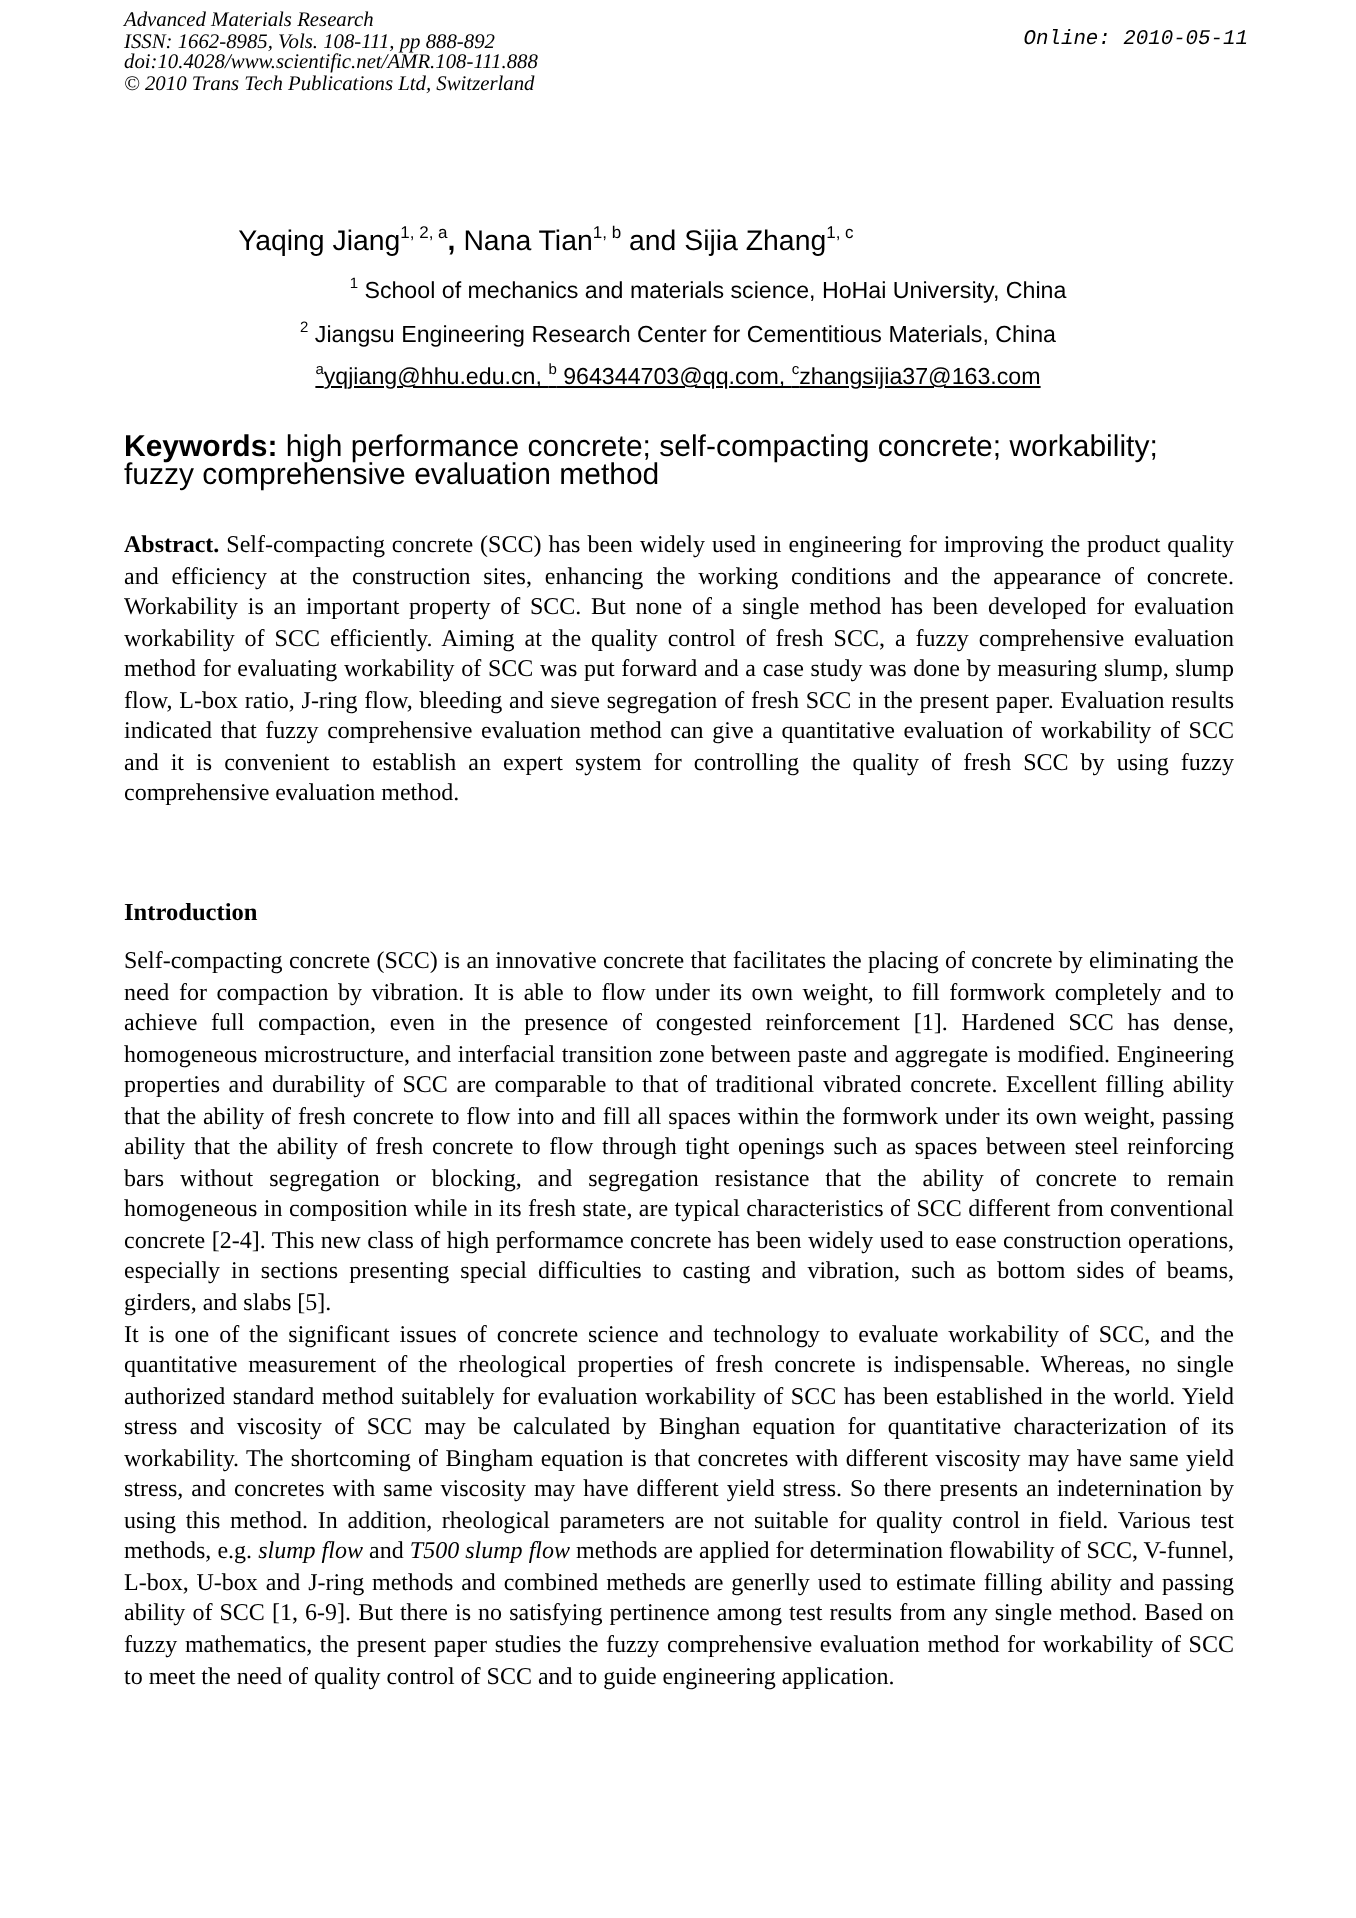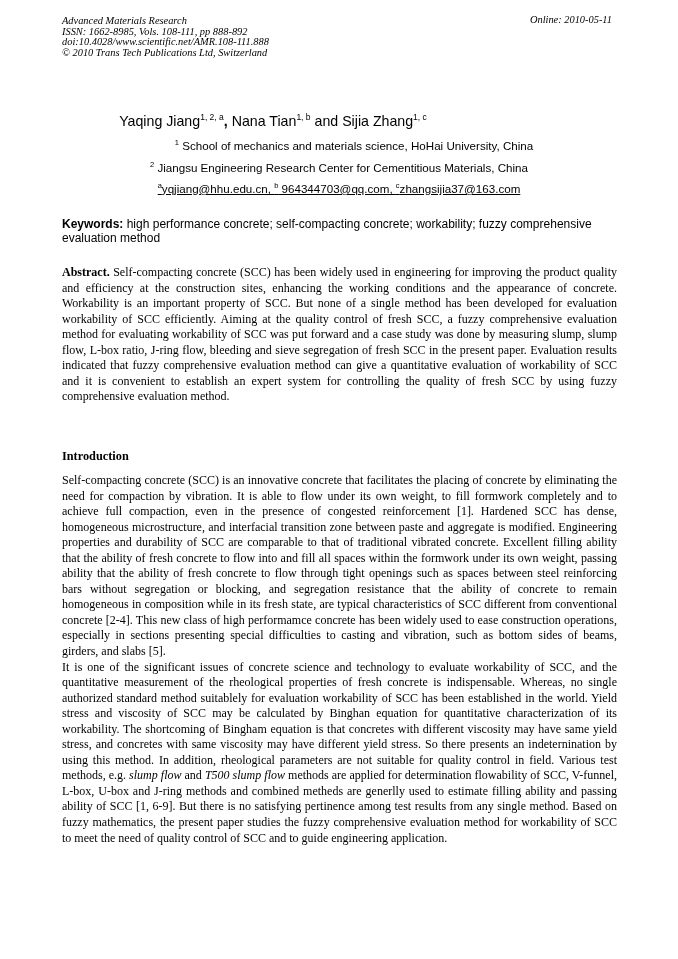--- a/index.html
+++ b/index.html
@@ -1,29 +1,29 @@
 <!DOCTYPE html>
 <html><head>
   <meta charset="utf-8">
   <style>
     html, body { margin: 0; padding: 0; background: #ffffff; }
     body { width: 678px; height: 959px; position: relative; overflow: hidden; color: #000; }
     .page { position: absolute; left: 0; top: 0; width: 678px; height: 959px; }
     .hdr { position: absolute; font-family: "Liberation Serif", serif; font-style: italic; font-size: 10.4px; line-height: 10.6px; }
-    .hdr-left { left: 62px; top: 16px; }
-    .hdr-right { right: 66px; top: 15px; }
+    .hdr-left { left: 62px; top: 6px; }
+    .hdr-right { right: 54px; top: 15px; font-family: Liberation Mono, monospace; }
     .title { position: absolute; left: 0; width: 678px; top: 81px; text-align: center; font-family: "Liberation Sans", sans-serif; font-weight: bold; font-size: 14.6px; }
     .authors { position: absolute; left: 0; width: 546px; top: 113px; text-align: center; font-family: "Liberation Sans", sans-serif; font-size: 14.2px; }
     .authors sup { font-size: 8.5px; vertical-align: 6px; line-height: 0; }
     .affil { position: absolute; left: 0; width: 678px; text-align: center; font-family: "Liberation Sans", sans-serif; font-size: 11.6px; }
     .affil sup { font-size: 7.5px; vertical-align: 5px; line-height: 0; }
     .affil1 { top: 139px; margin-left: 15px; }
     .affil2 { top: 161px; }
     .emails { top: 182px; text-decoration: underline; }
-    .keywords { position: absolute; left: 62px; width: 555px; top: 217px; font-family: "Liberation Sans", sans-serif; font-size: 12px; line-height: 14px; }
+    .keywords { position: absolute; left: 62px; width: 555px; top: 217px; font-family: "Liberation Sans", sans-serif; font-size: 15px; line-height: 14px; }
     .keywords b { font-weight: bold; }
     .body-text { position: absolute; left: 62px; width: 555px; font-family: "Liberation Serif", serif; font-size: 12px; line-height: 15.55px; text-align: justify; }
     .abstract { top: 265px; }
     .abstract b { font-weight: bold; }
     .section-head { position: absolute; left: 62px; top: 449px; font-family: "Liberation Serif", serif; font-weight: bold; font-size: 12.3px; }
     .intro { top: 473px; }
     .intro p { margin: 0; }
     .intro i { font-style: italic; }
   </style>
 </head>

